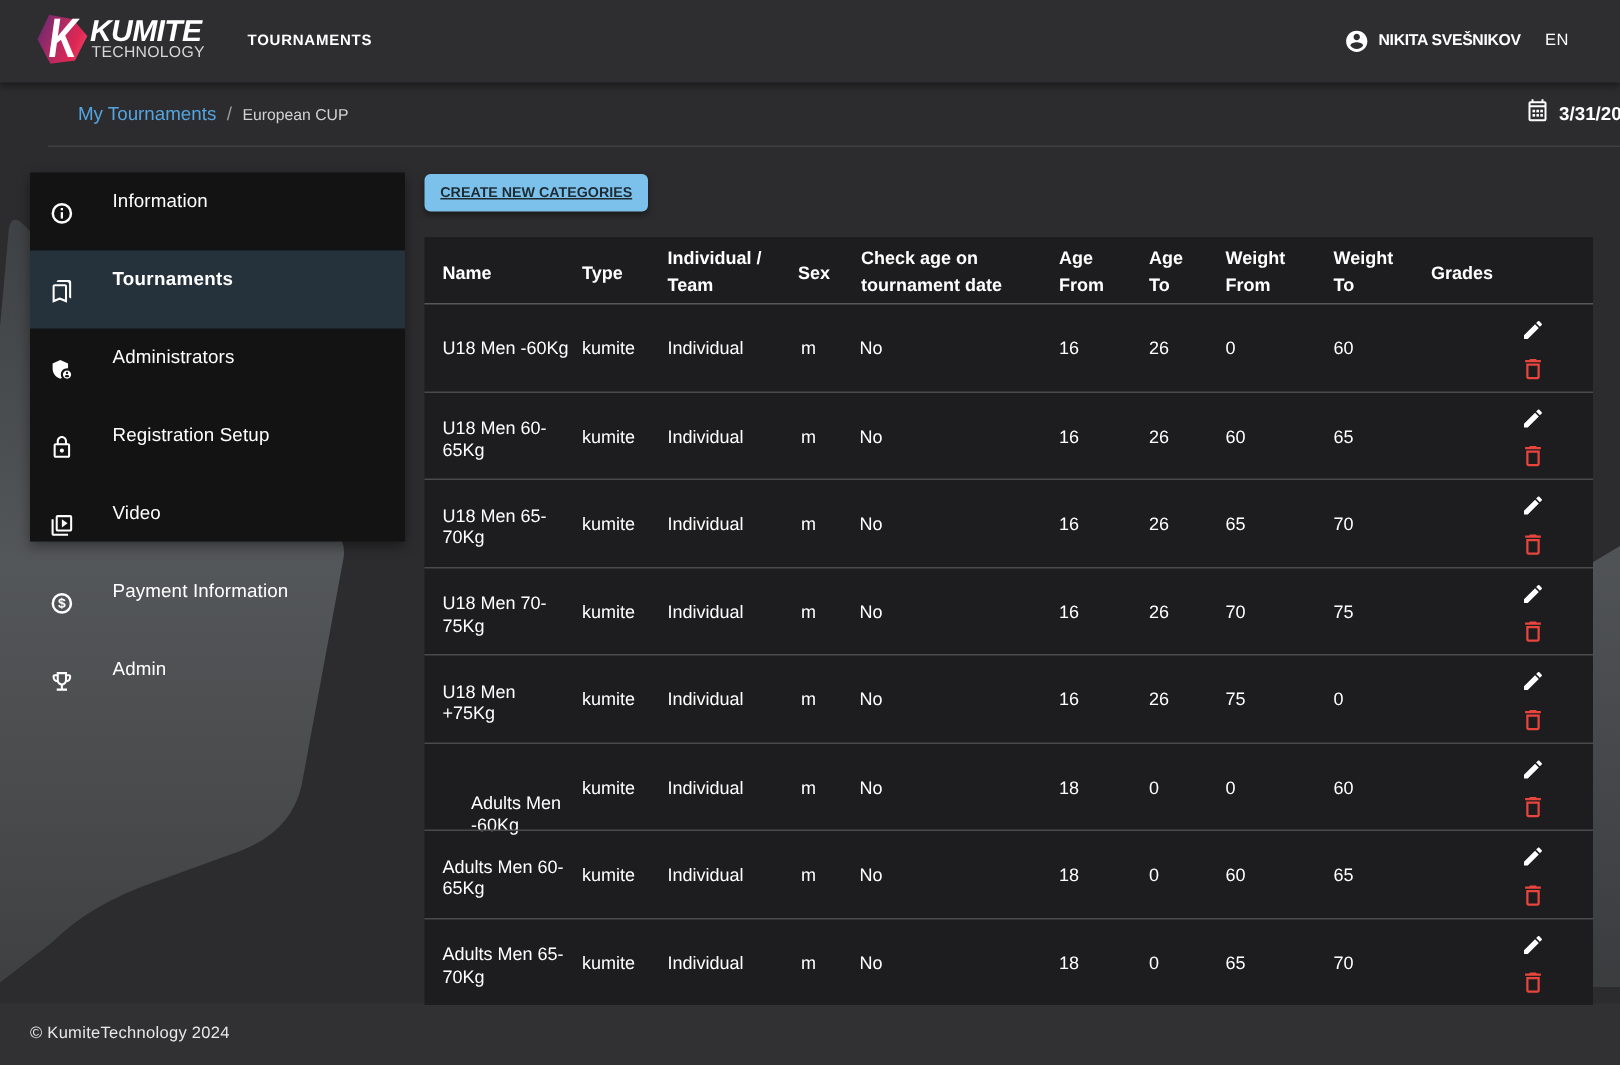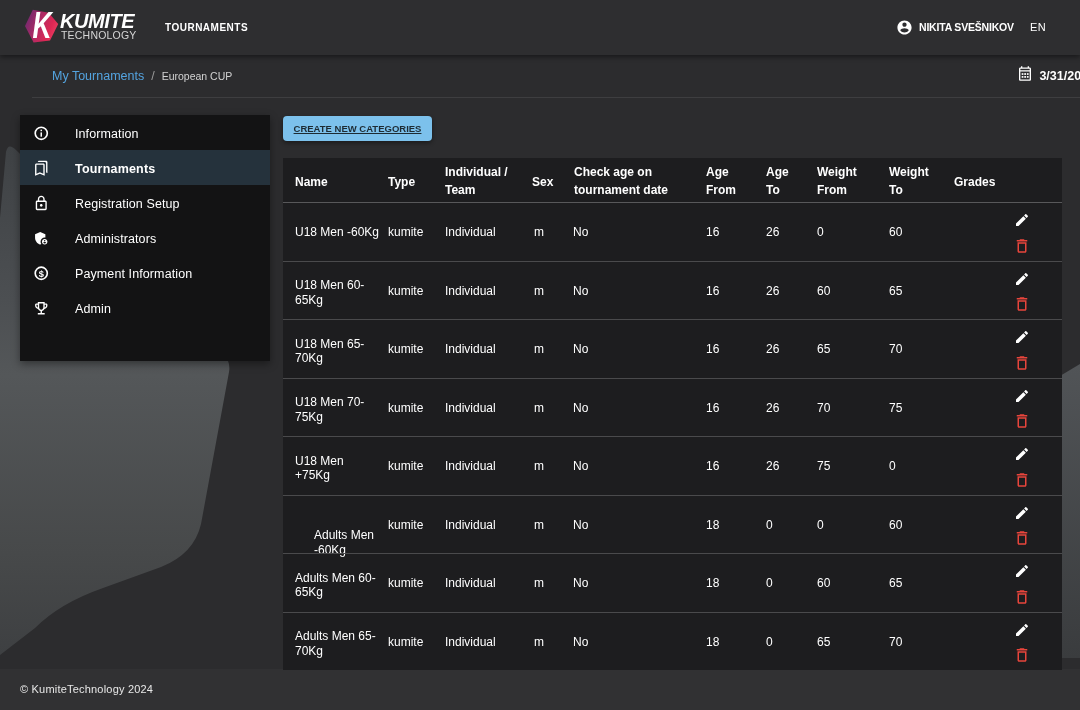--- a/index.html
+++ b/index.html
@@ -15,21 +15,21 @@
 
 #crumbrow{position:absolute;left:0;top:55px;width:1080px;height:42px;border-bottom:1px solid #3e3e40;z-index:5;margin-left:32px;}
 #crumbs{position:absolute;left:20px;top:0;height:42px;line-height:42px;font-size:12.5px;}
 #crumbs .lnk{color:#54a4e0;}
 #crumbs .sep{color:#9a9a9a;padding:0 7px;}
 #crumbs .cur{color:#d2d2d2;font-size:10.5px;}
 #datewrap{position:absolute;right:17px;top:0;height:42px;line-height:42px;color:#fff;font-size:12.5px;font-weight:bold;}
 #datewrap svg{vertical-align:-2px;margin-right:6px;}
 
 #sidebar{position:absolute;left:20px;top:115px;width:250px;height:246px;background:#131314;z-index:4;box-shadow:0 3px 8px rgba(0,0,0,.4);}
-.sitem{position:relative;height:35px;}
+.sitem{position:relative;height:52px;}
 .sitem.active{background:#25323c;}
 .sitem.active .slabel{font-weight:bold;letter-spacing:.2px;}
 .sitem svg{position:absolute;left:12.5px;top:50%;margin-top:-7.5px;width:16.5px;height:16.5px;}
 .sitem .slabel{position:absolute;left:55px;top:2px;line-height:35.14px;color:#fff;font-size:12.5px;letter-spacing:.1px;}
 
 #btnblue{position:absolute;left:283px;top:116px;width:149px;height:25px;background:#7cc1ec;border-radius:4px;color:#1d2b33;box-shadow:0 2px 4px rgba(0,0,0,.4);font-size:9.5px;font-weight:bold;letter-spacing:0;text-align:center;line-height:25px;z-index:3;white-space:nowrap;text-decoration:underline;}
 #btnpurple{position:absolute;left:859px;top:114px;width:204px;height:26px;background:#d59ad8;border-radius:4px;color:#2a1f2b;box-shadow:0 2px 4px rgba(0,0,0,.4);font-size:9.5px;font-weight:bold;letter-spacing:0;text-align:center;line-height:26px;z-index:3;white-space:nowrap;}
 
 #table{position:absolute;left:283px;top:158px;width:779px;height:512px;background:#1d1d1f;z-index:3;}
 .hcell{position:absolute;color:#fff;font-size:12px;font-weight:bold;line-height:15px;}
@@ -110,30 +110,36 @@
     <div class="slabel">Information</div>
   </div>
   <div class="sitem active">
     <svg width="20" height="20" viewBox="0 0 24 24">
           <path fill="#fff" d="M19 18l2 1V3c0-1.1-.9-2-2-2H8.99C7.89 1 7 1.9 7 3h10c1.1 0 2 .9 2 2v13zM15 5H5c-1.1 0-2 .9-2 2v16l7-3 7 3V7c0-1.1-.9-2-2-2zm0 14.97l-4.21-1.81-.79-.34-.79.34L5 19.97V7h10v12.97z"></path>
         </svg>
     <div class="slabel">Tournaments</div>
   </div>
   <div class="sitem">
     <svg width="20" height="20" viewBox="0 0 24 24">
-          <path fill="#fff" d="M18 8h-1V6c0-2.76-2.24-5-5-5S7 3.24 7 6v2H6c-1.1 0-2 .9-2 2v10c0 1.1.9 2 2 2h12c1.1 0 2-.9 2-2V10c0-1.1-.9-2-2-2zM9 6c0-1.66 1.34-3 3-3s3 1.34 3 3v2H9V6zm9 14H6V10h12v10zm-6-3c1.1 0 2-.9 2-2s-.9-2-2-2-2 .9-2 2 .9 2 2 2z"></path>
-        </svg>
-    <div class="slabel">Registration Setup</div>
-  </div>
-  <div class="sitem">
-    <svg width="20" height="20" viewBox="0 0 24 24">
           <path fill="#fff" d="M17 11c.34 0 .67.04 1 .08V6.27L10.5 3 3 6.27v4.91c0 4.54 3.2 8.79 7.5 9.82.55-.13 1.08-.32 1.6-.55-.69-.98-1.1-2.17-1.1-3.45 0-3.31 2.69-6 6-6z"></path>
           <path fill="#fff" d="M17 13c-2.21 0-4 1.79-4 4s1.79 4 4 4 4-1.79 4-4-1.79-4-4-4zm0 1.38c.62 0 1.12.51 1.12 1.12s-.51 1.12-1.12 1.12-1.12-.51-1.12-1.12.51-1.12 1.12-1.12zm0 5.37c-.93 0-1.74-.46-2.24-1.17.05-.72 1.51-1.08 2.24-1.08s2.19.36 2.24 1.08c-.5.71-1.31 1.17-2.24 1.17z"></path>
         </svg>
     <div class="slabel">Administrators</div>
+  </div>
+  <div class="sitem">
+    <svg width="20" height="20" viewBox="0 0 24 24">
+          <path fill="#fff" d="M18 8h-1V6c0-2.76-2.24-5-5-5S7 3.24 7 6v2H6c-1.1 0-2 .9-2 2v10c0 1.1.9 2 2 2h12c1.1 0 2-.9 2-2V10c0-1.1-.9-2-2-2zM9 6c0-1.66 1.34-3 3-3s3 1.34 3 3v2H9V6zm9 14H6V10h12v10zm-6-3c1.1 0 2-.9 2-2s-.9-2-2-2-2 .9-2 2 .9 2 2 2z"></path>
+        </svg>
+    <div class="slabel">Registration Setup</div>
+  </div>
+  <div class="sitem">
+    <svg width="20" height="20" viewBox="0 0 24 24">
+          <path fill="#fff" d="M4 6H2v14c0 1.1.9 2 2 2h14v-2H4V6zm16-4H8c-1.1 0-2 .9-2 2v12c0 1.1.9 2 2 2h12c1.1 0 2-.9 2-2V4c0-1.1-.9-2-2-2zm0 14H8V4h12v12zm-8-2l5.5-4L12 6v8z"></path>
+        </svg>
+    <div class="slabel">Video</div>
   </div>
   <div class="sitem">
     <svg width="20" height="20" viewBox="0 0 24 24">
           <circle cx="12" cy="12" r="8.8" fill="none" stroke="#fff" stroke-width="2.4"></circle>
           <text x="12" y="16.8" font-family="'Liberation Sans',sans-serif" font-size="13.5" font-weight="bold" text-anchor="middle" fill="#fff">$</text>
         </svg>
     <div class="slabel">Payment Information</div>
   </div>
   <div class="sitem">
     <svg width="20" height="20" viewBox="0 0 24 24">

